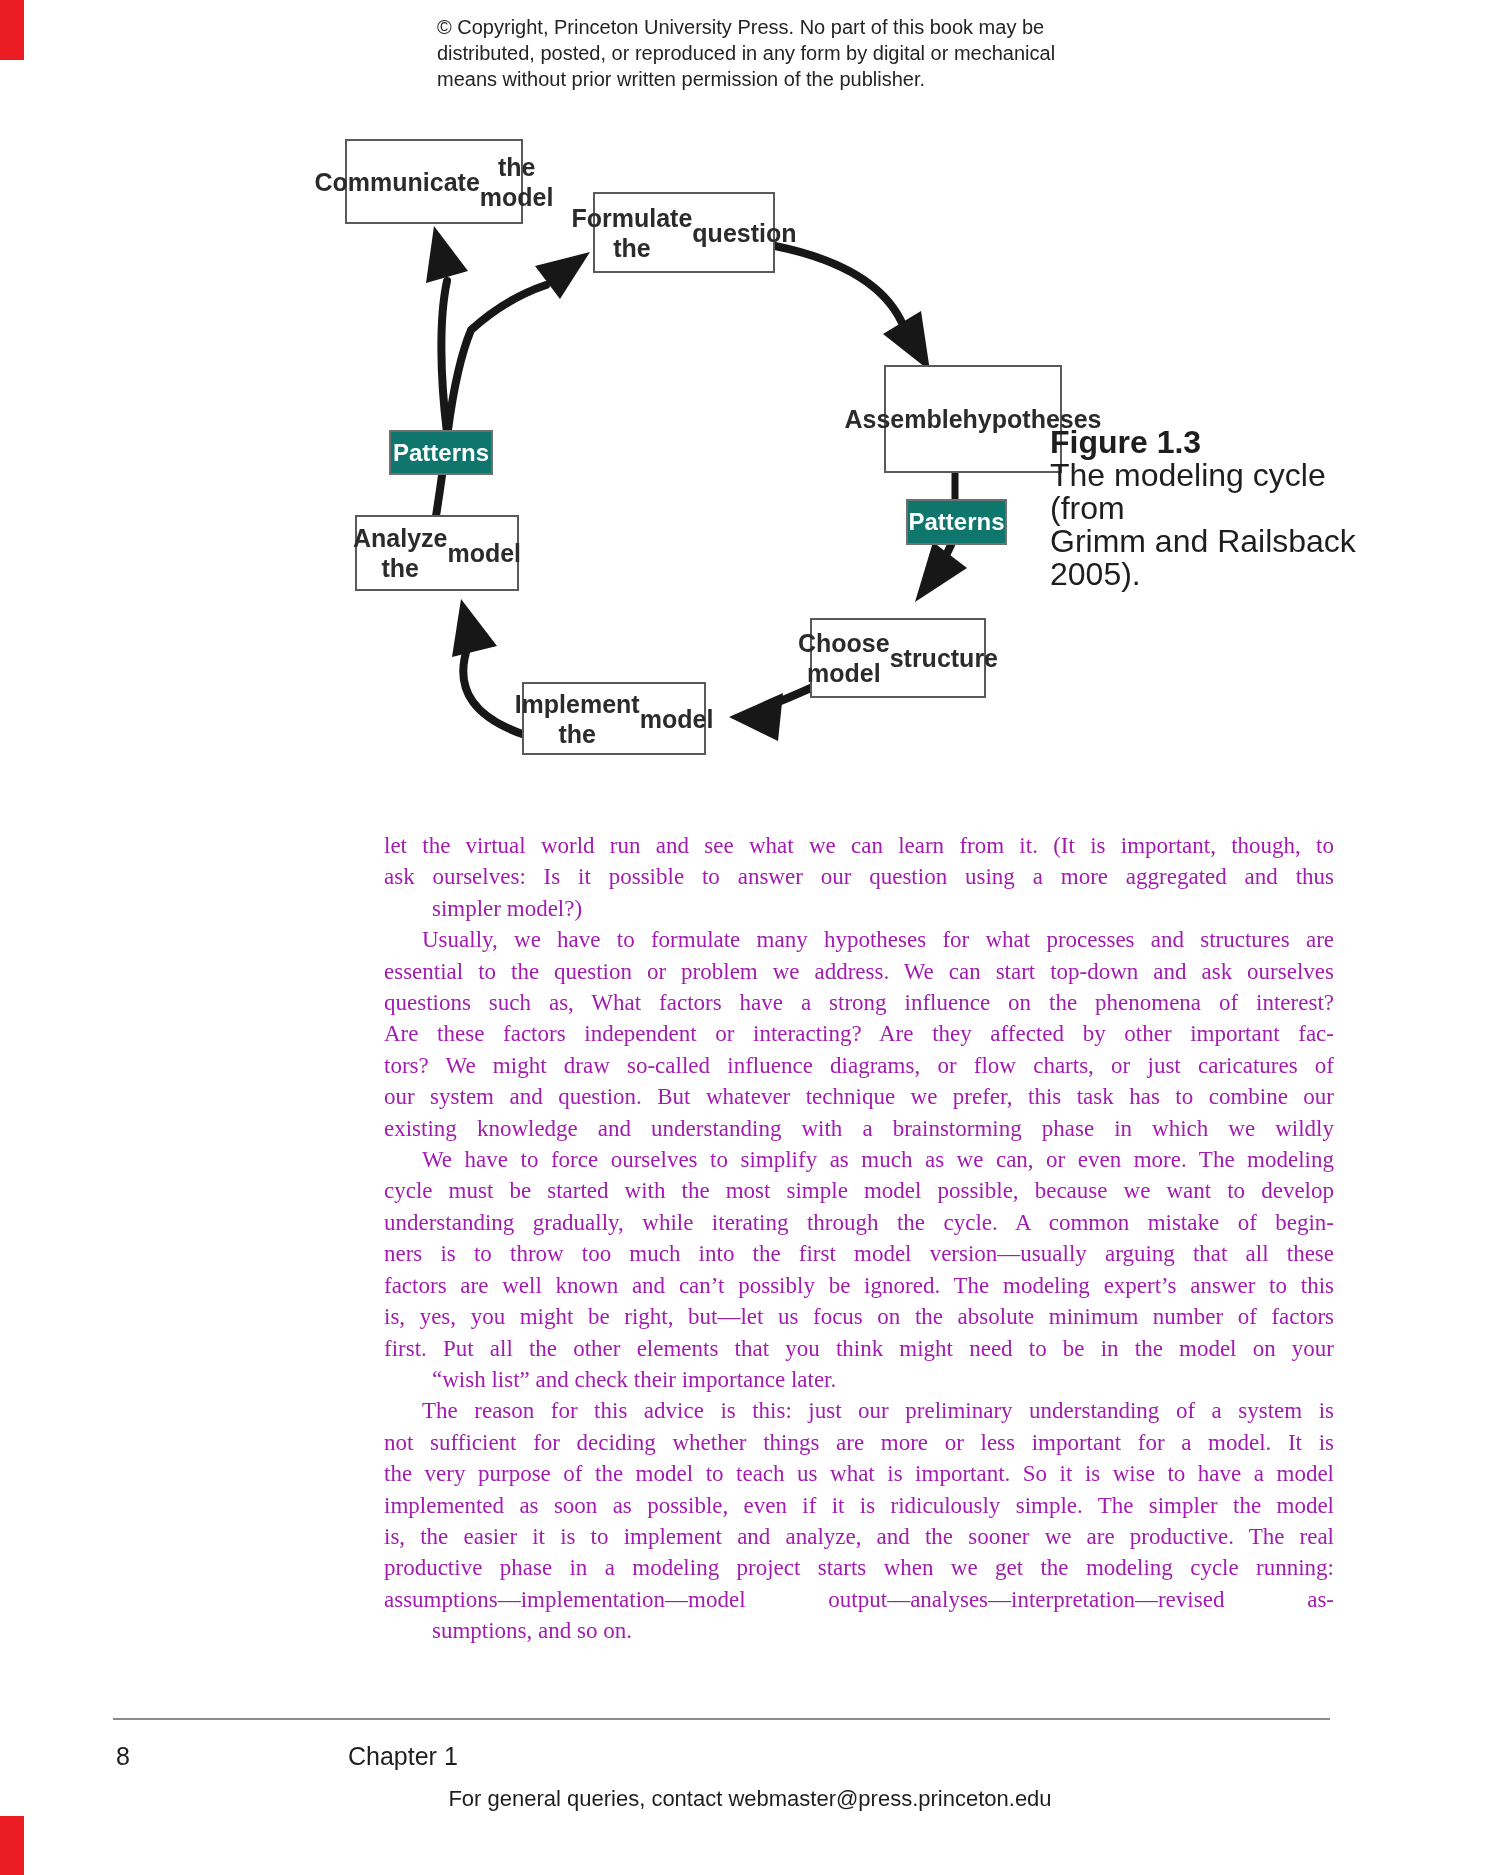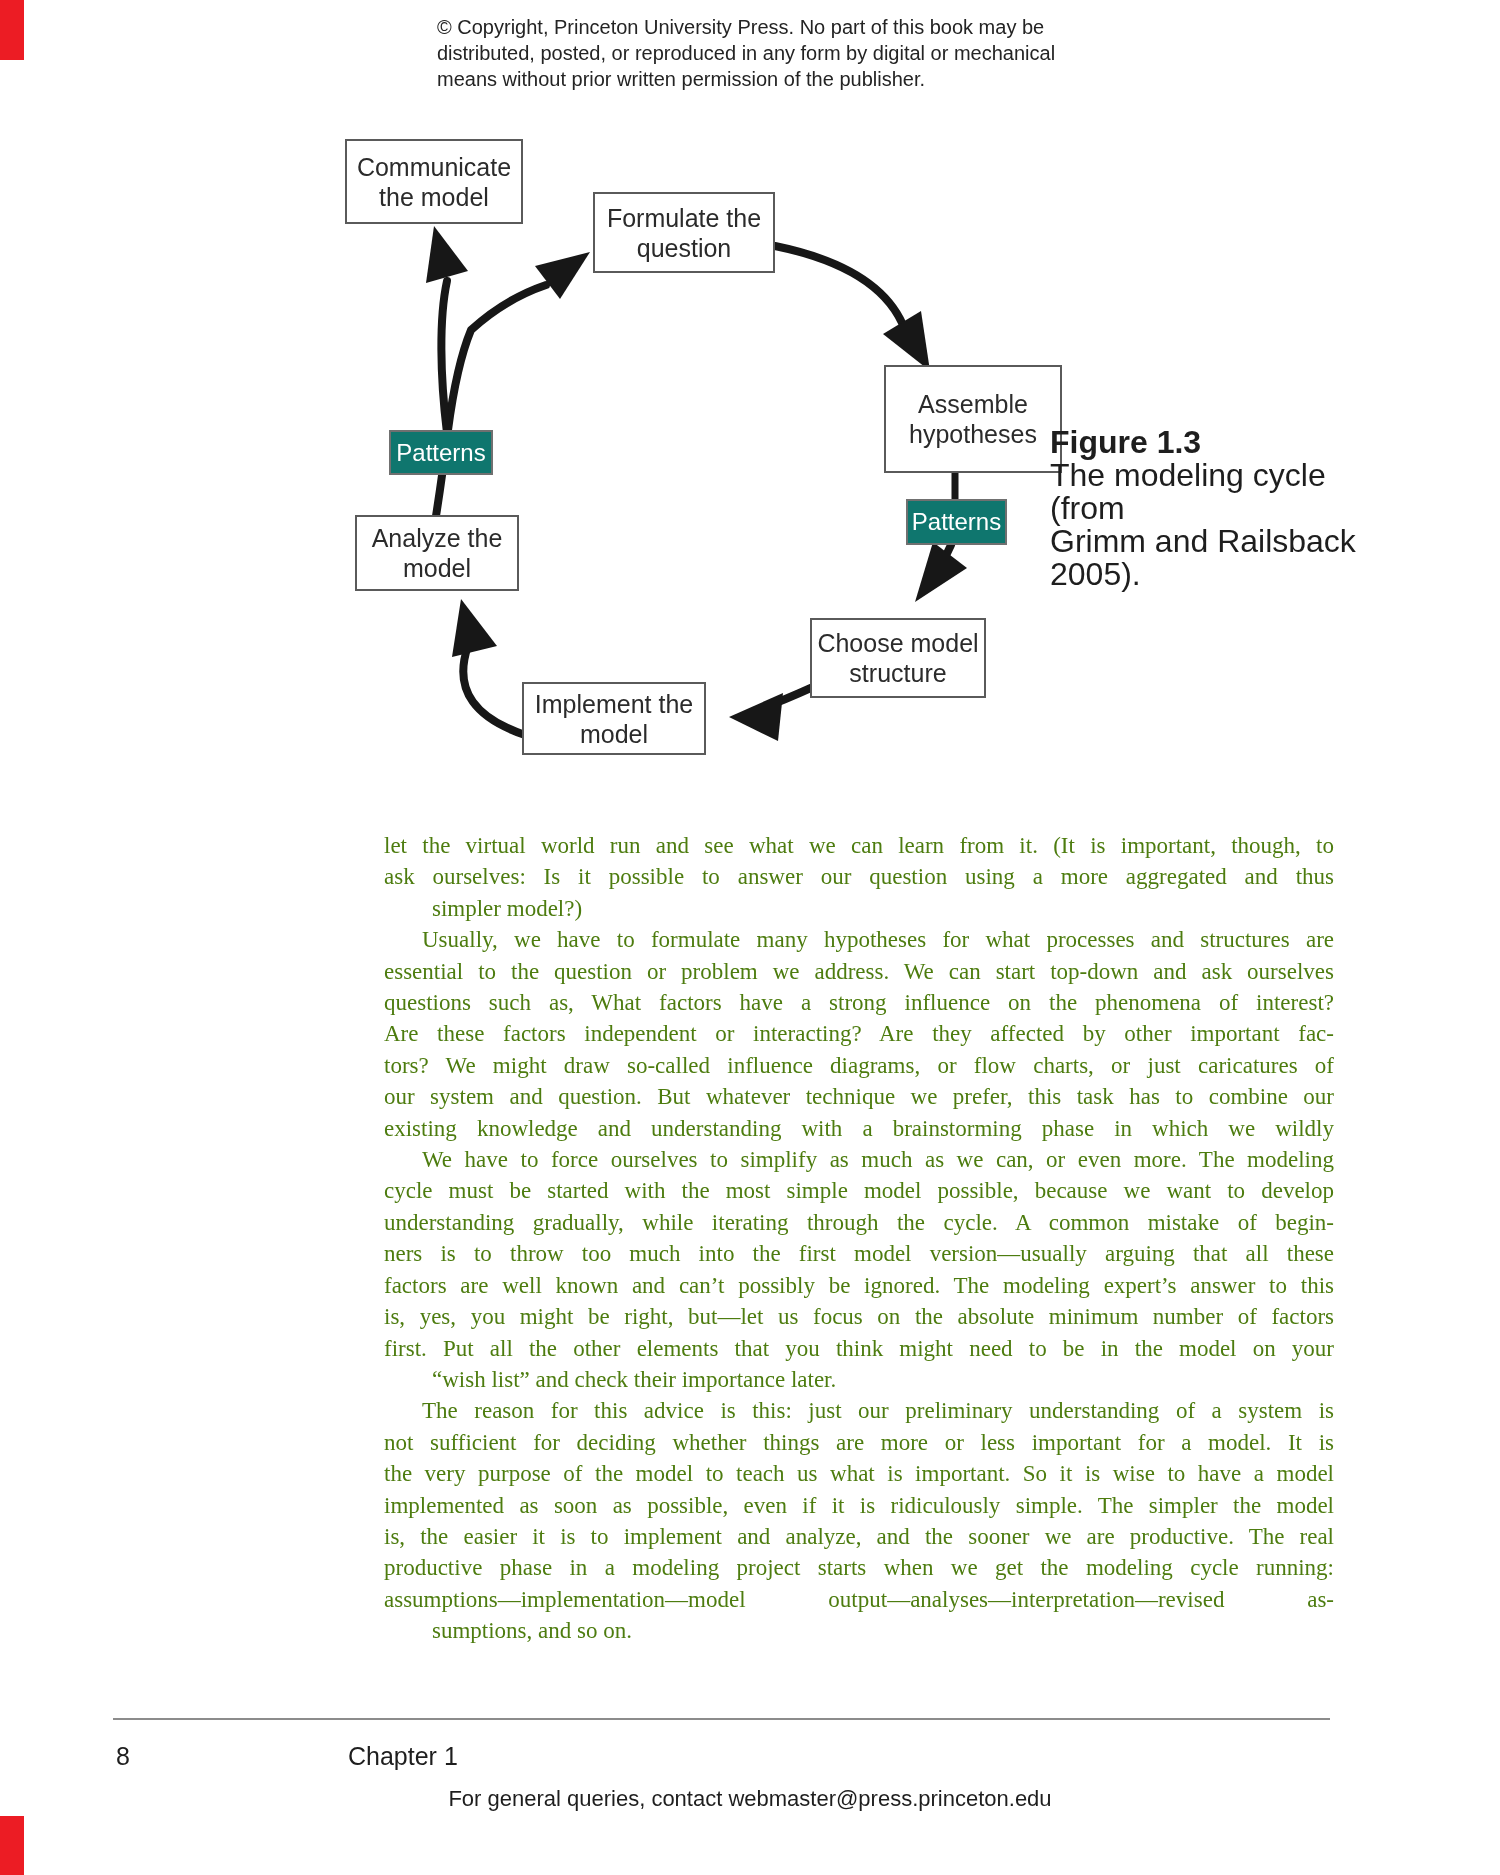--- a/index.html
+++ b/index.html
@@ -10,39 +10,39 @@
   .bleed{position:absolute;left:0;width:24px;}
   .bleed.top{top:0;height:60px;}
   .bleed.bottom{top:1816px;height:59px;}
 
   
   .copyright{position:absolute;left:437px;top:14px;font-size:20px;line-height:26px;color:#242424;}
 
   
   .fig-svg{position:absolute;left:280px;top:95px;width:910px;height:700px;z-index:1;}
   .node{position:absolute;z-index:2;background:#ffffff;border:2px solid #5a5a5a;
-        display:flex;flex-direction:column;align-items:center;justify-content:center;
-        font-size:25px;line-height:30px;color:#2b2b2b;text-align:center;box-sizing:border-box;}
+        display:flex;align-items:center;justify-content:center;
+        font-size:25px;line-height:30px;color:#2b2b2b;text-align:center;box-sizing:border-box;font-weight:bold;}
   .node.gray{background:#0f766e;border:2px solid #707070;color:#ffffff;font-size:24px;}
   .n-communicate{left:345px;top:139px;width:178px;height:85px;}
   .n-formulate{left:593px;top:192px;width:182px;height:81px;}
   .n-assemble{left:884px;top:365px;width:178px;height:108px;}
   .n-patterns-left{left:389px;top:430px;width:104px;height:45px;}
   .n-patterns-right{left:906px;top:499px;width:101px;height:46px;}
   .n-analyze{left:355px;top:515px;width:164px;height:76px;}
   .n-choose{left:810px;top:618px;width:176px;height:80px;}
   .n-implement{left:522px;top:682px;width:184px;height:73px;}
 
   .caption{position:absolute;left:1050px;top:426px;width:340px;z-index:2;
            font-size:32px;line-height:33px;color:#1e1e1e;}
   .caption .cap-title{font-weight:bold;}
 
   
   .bodytext{position:absolute;left:384px;top:830px;width:950px;z-index:2;
-            font-family:"Liberation Serif",serif;font-size:23px;color:#4d7c0f;}
+            font-family:"Liberation Serif",serif;font-size:23px;color:#a21caf;}
   .bline{line-height:31.4px;text-align:justify;text-align-last:justify;overflow:hidden;white-space:nowrap;}
   .bline.last{text-align-last:left;margin-left:48px;}
   .bline.indent{padding-left:38px;}
 
   
   .footrule{position:absolute;left:113px;top:1718px;width:1217px;height:2px;background:#8c8c8c;}
   .pagenum{position:absolute;left:116px;top:1742px;font-size:25px;color:#1e1e1e;}
   .chapter{position:absolute;left:348px;top:1742px;font-size:25px;color:#1e1e1e;}
   .queries{position:absolute;left:0;right:0;top:1786px;text-align:center;font-size:22px;color:#1e1e1e;}
 </style>

